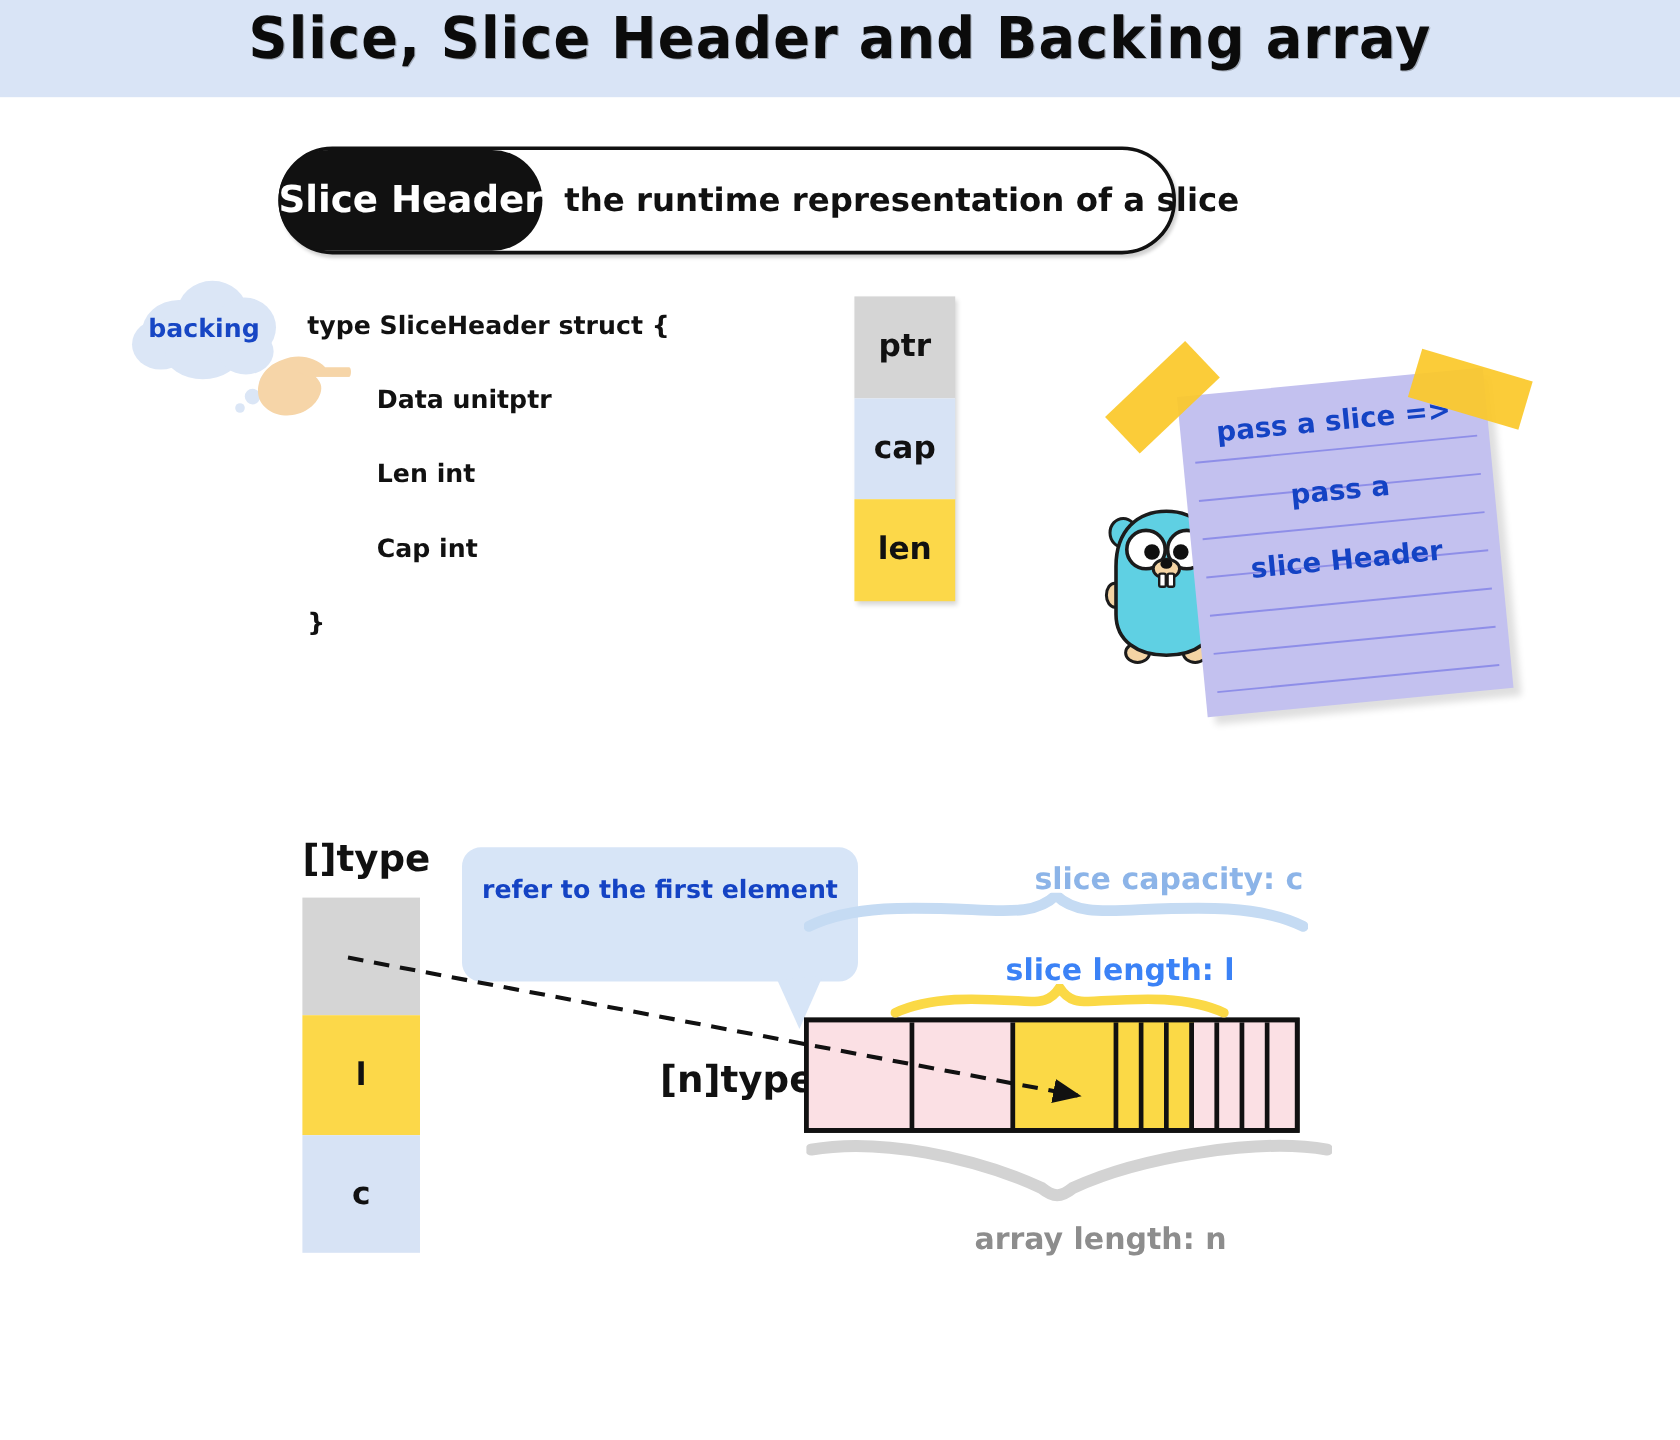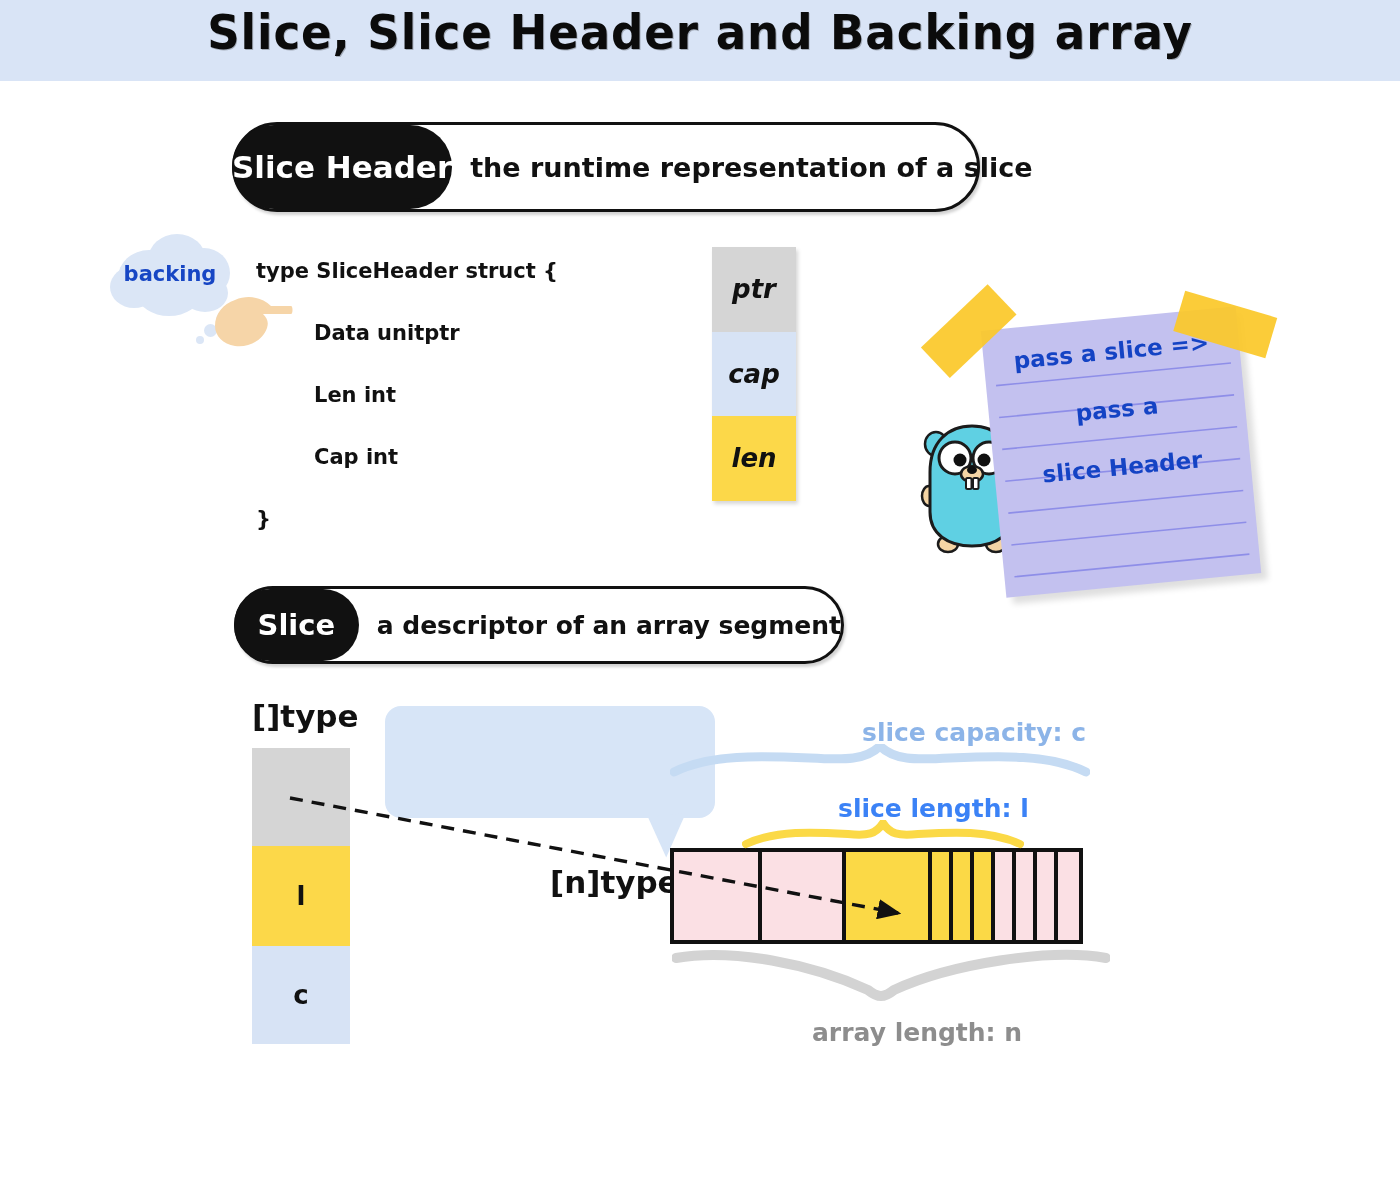--- a/index.html
+++ b/index.html
@@ -137,21 +137,20 @@
   }
   .hdrcell {
     width: 100%;
     height: 84.6px;
     display: flex;
     align-items: center;
     justify-content: center;
     color: #111;
     font-weight: bold;
     font-size: 26px;
-    font-style: italic;
   }
   .c-gray   { background: #d5d5d5; }
   .c-yellow { background: #fcd849; }
   .c-blue   { background: #d7e3f5; }
 
   
   .note-wrap {
     position: absolute;
     left: 993px; top: 318px;
     width: 256px; height: 268px;
@@ -210,21 +209,21 @@
   .sc-blue   { height: 98px; background: #d7e3f5; }
 
   .label-sq {
     position: absolute;
     color: #111;
     font-weight: bold;
     font-size: 31px;
     white-space: nowrap;
   }
   #label-slice-type { left: 252px; top: 698px; text-align: center; }
-  #label-array-type { left: 550px; top: 864px; }
+  #label-array-type { left: 550px; top: 882px; }
 
   
   .speech {
     position: absolute;
     left: 385px; top: 706px;
     width: 330px; height: 112px;
     background: #d7e5f7;
     border-radius: 16px;
   }
   .speech-text {
@@ -375,34 +374,31 @@
     </svg>
     <div class="note-text">
       <div>pass a slice =&gt;</div>
       <div>pass a</div>
       <div>slice Header</div>
     </div>
     <div class="tape" id="tape-left"></div>
     <div class="tape" id="tape-right"></div>
   </div>
 
-  <div class="pill" id="pill-slice">
-    <div class="pill-tag">Slice</div>
-    <div class="pill-desc">a descriptor of an array segment</div>
-  </div>
 
   <div class="label-sq" id="label-slice-type">[]type</div>
   <div class="slicecol">
     <div class="slicecell sc-gray"></div>
     <div class="slicecell sc-yellow">l</div>
     <div class="slicecell sc-blue">c</div>
   </div>
 
   <div class="speech">
     <div class="speech-text">
+      <div>refer to the first element</div>
     </div>
   </div>
   <div class="speech-tail"></div>
 
   <div class="label-sq" id="label-array-type">[n]type</div>
 
   <div class="array" id="backing-array">
       <div class="cell cell-pink" style="width: 88px;"></div>
       <div class="cell cell-pink" style="width: 84px;"></div>
       <div class="cell cell-yellow" style="width: 86px;"></div>

